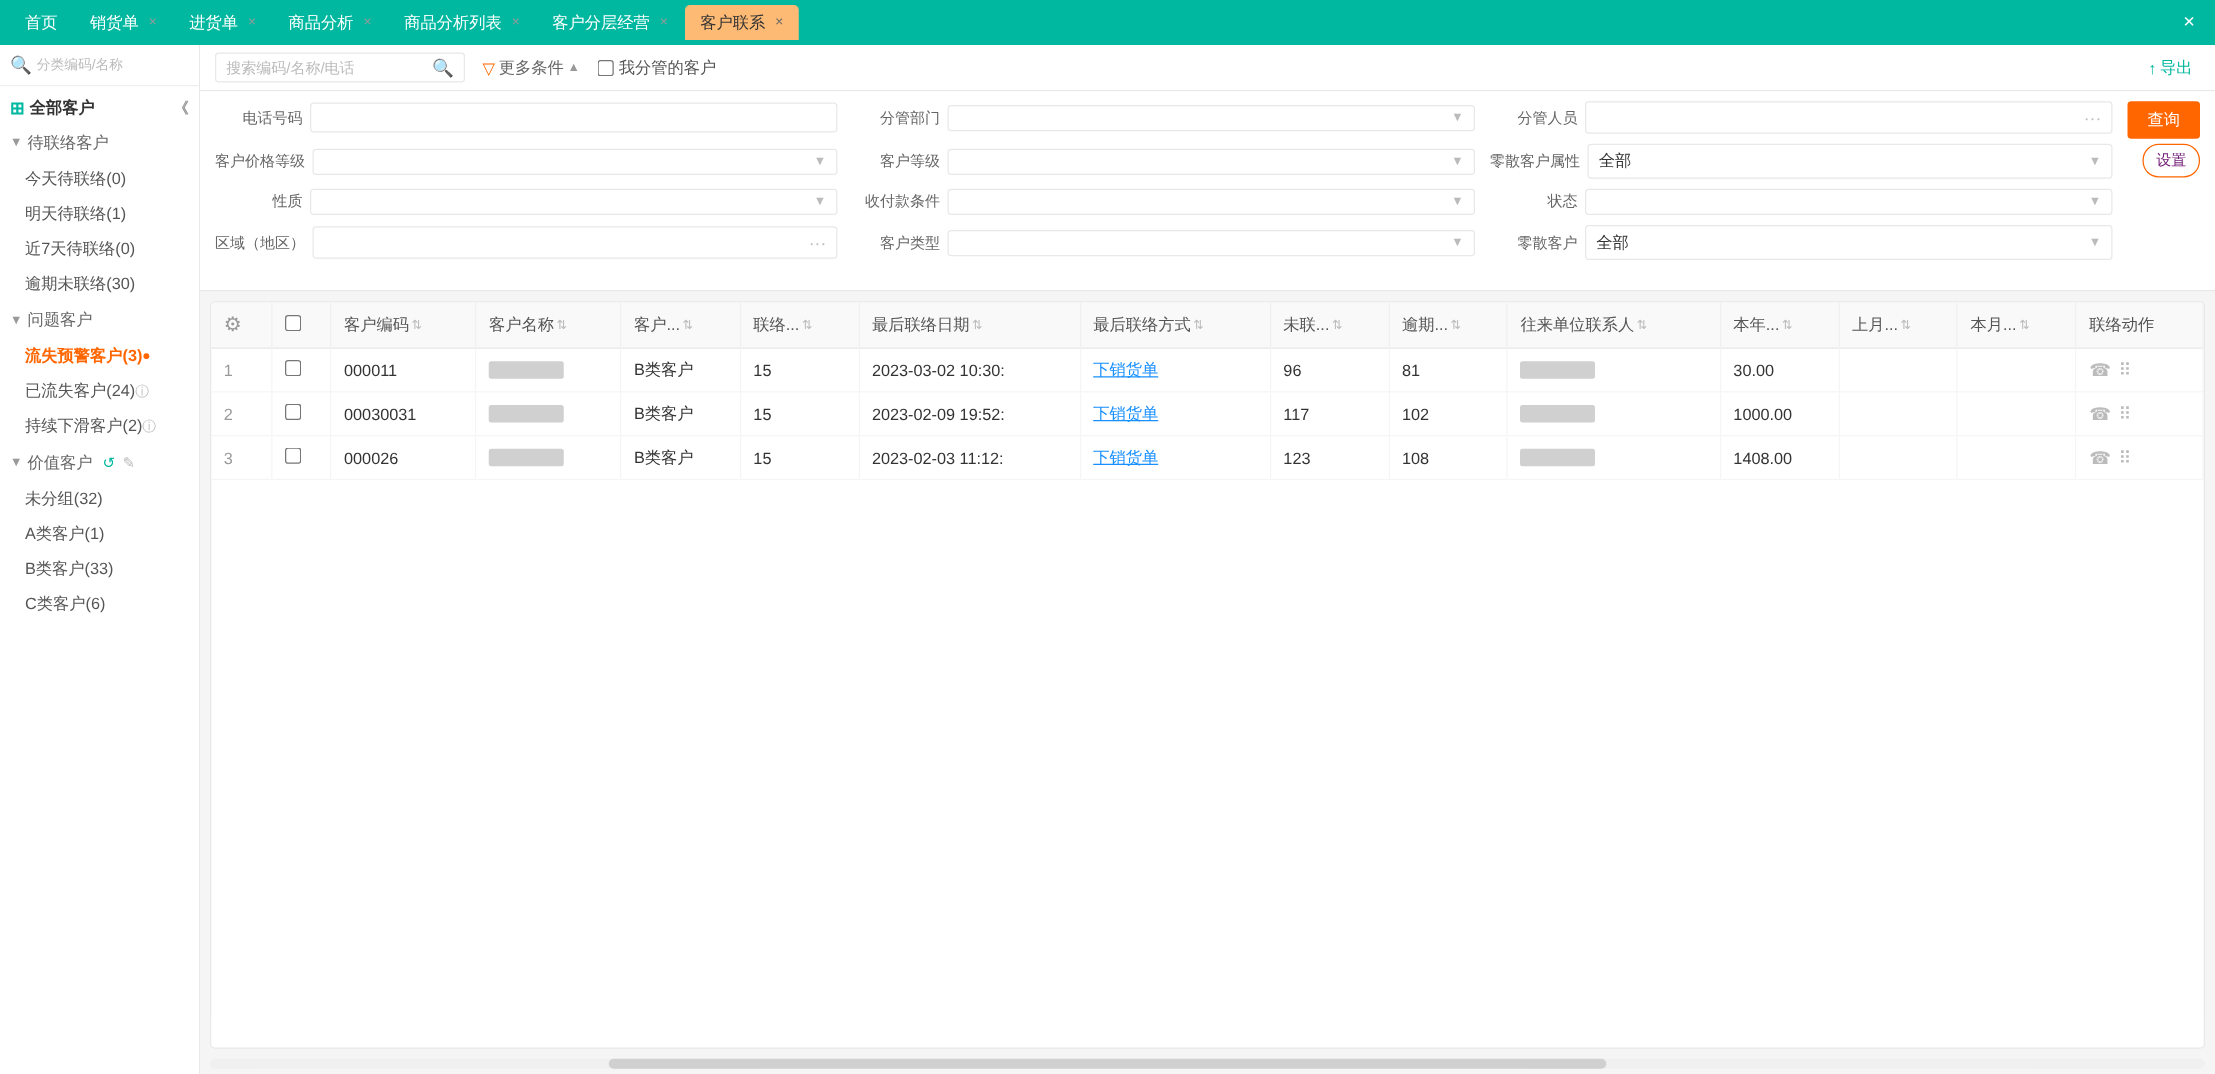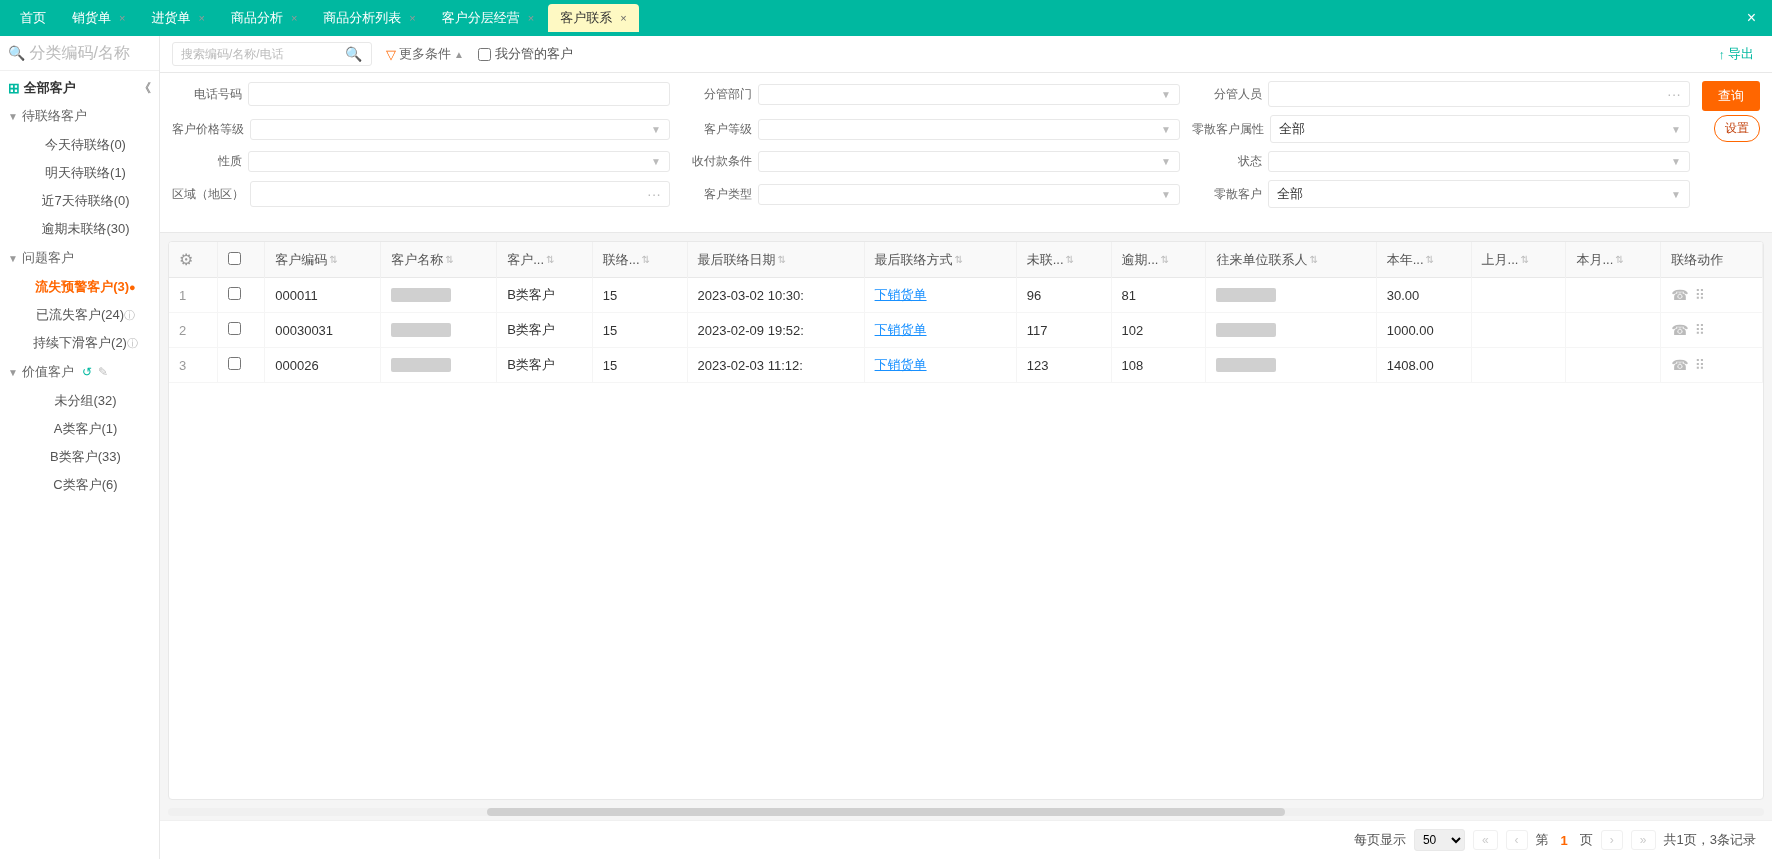--- a/index.html
+++ b/index.html
@@ -19,21 +19,21 @@
       align-items: center;
       padding: 0 12px;
       height: 28px;
       color: #fff;
       cursor: pointer;
       border-radius: 4px 4px 0 0;
       white-space: nowrap;
       gap: 4px;
       font-size: 13px;
     }
-    .nav-tab.active { background: #fef9c3; color: #333; border-radius: 4px 4px 0 0; }
+    .nav-tab.active { background: #fdba74; color: #333; border-radius: 4px 4px 0 0; }
     .nav-tab .close-btn { font-size: 11px; color: #999; cursor: pointer; margin-left: 4px; }
     .nav-tab.active .close-btn { color: #666; }
     .nav-spacer { flex: 1; }
     .top-close { color: #fff; cursor: pointer; font-size: 16px; padding: 0 8px; }
 
     
     .main-layout {
       display: flex;
       height: calc(100vh - 36px);
       background: #f5f5f5;
@@ -53,21 +53,21 @@
       display: flex;
       align-items: center;
       padding: 8px;
       border-bottom: 1px solid #f0f0f0;
       gap: 4px;
     }
     .sidebar-search input {
       flex: 1;
       border: none;
       outline: none;
-      font-size: 16px;
+      font-size: 11px;
       color: #333;
     }
     .sidebar-search input::placeholder { color: #bbb; }
     .search-icon-sm { color: #ccc; font-size: 14px; }
     .sidebar-section-header {
       display: flex;
       align-items: center;
       padding: 8px 8px 4px 8px;
       font-size: 13px;
       font-weight: bold;
@@ -87,21 +87,21 @@
       gap: 4px;
     }
     .sidebar-group-label .arrow { color: #999; font-size: 10px; }
     .sidebar-item {
       padding: 5px 8px 5px 20px;
       font-size: 12px;
       color: #555;
       cursor: pointer;
       display: flex;
       align-items: center;
-      justify-content: center;
+      justify-content: flex-start;
     }
     .sidebar-item.active { color: #ff6600; font-weight: bold; }
     .tooltip-box {
       background: #fff;
       border: 1px solid #e8e8e8;
       border-radius: 4px;
       padding: 6px 10px;
       font-size: 12px;
       color: #666;
       margin: 0 8px 4px 8px;
@@ -229,21 +229,21 @@
       color: #fff;
       border: none;
       border-radius: 3px;
       padding: 6px 16px;
       cursor: pointer;
       font-size: 13px;
       white-space: nowrap;
     }
     .btn-settings {
       background: #fff;
-      color: #c2410c;
+      color: #701a75;
       border: 1px solid #ff6600;
       border-radius: 13px;
       padding: 4px 10px;
       cursor: pointer;
       font-size: 12px;
       white-space: nowrap;
     }
     .filter-actions {
       display: flex;
       flex-direction: column;
@@ -751,32 +751,16 @@
               </td>
             </tr>
           </tbody>
         </table>
       </div>
 
       <div class="scrollbar-track">
         <div class="scrollbar-thumb"></div>
       </div>
 
-      <div class="pagination-bar">
-        <span>每页显示</span>
-        <select class="pagination-select">
-          <option>50</option>
-          <option>100</option>
-          <option>200</option>
-        </select>
-        <button class="page-btn disabled">«</button>
-        <button class="page-btn disabled">‹</button>
-        <span>第</span>
-        <span class="page-current">1</span>
-        <span>页</span>
-        <button class="page-btn disabled">›</button>
-        <button class="page-btn disabled">»</button>
-        <span>共1页，3条记录</span>
-      </div>
 
     </div>
   </div>
 </div>
 
 </body></html>

